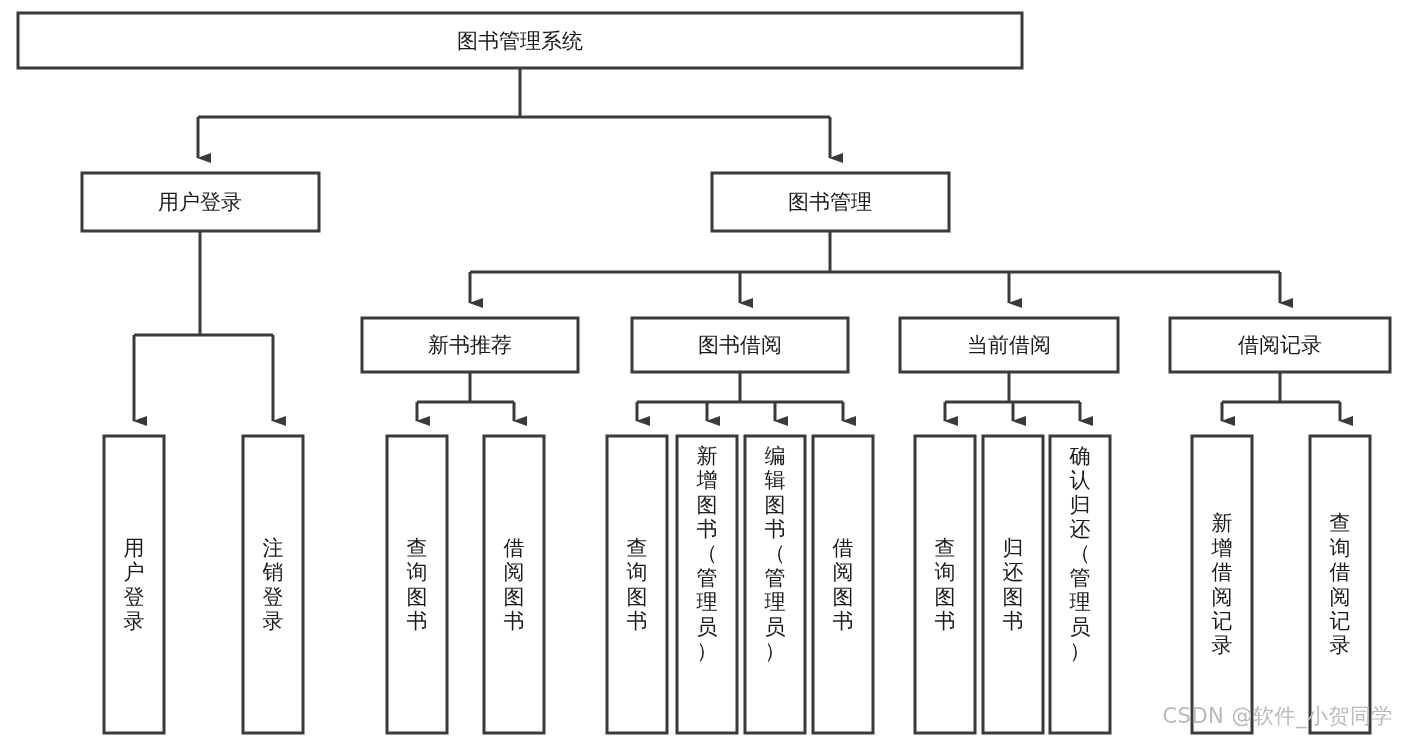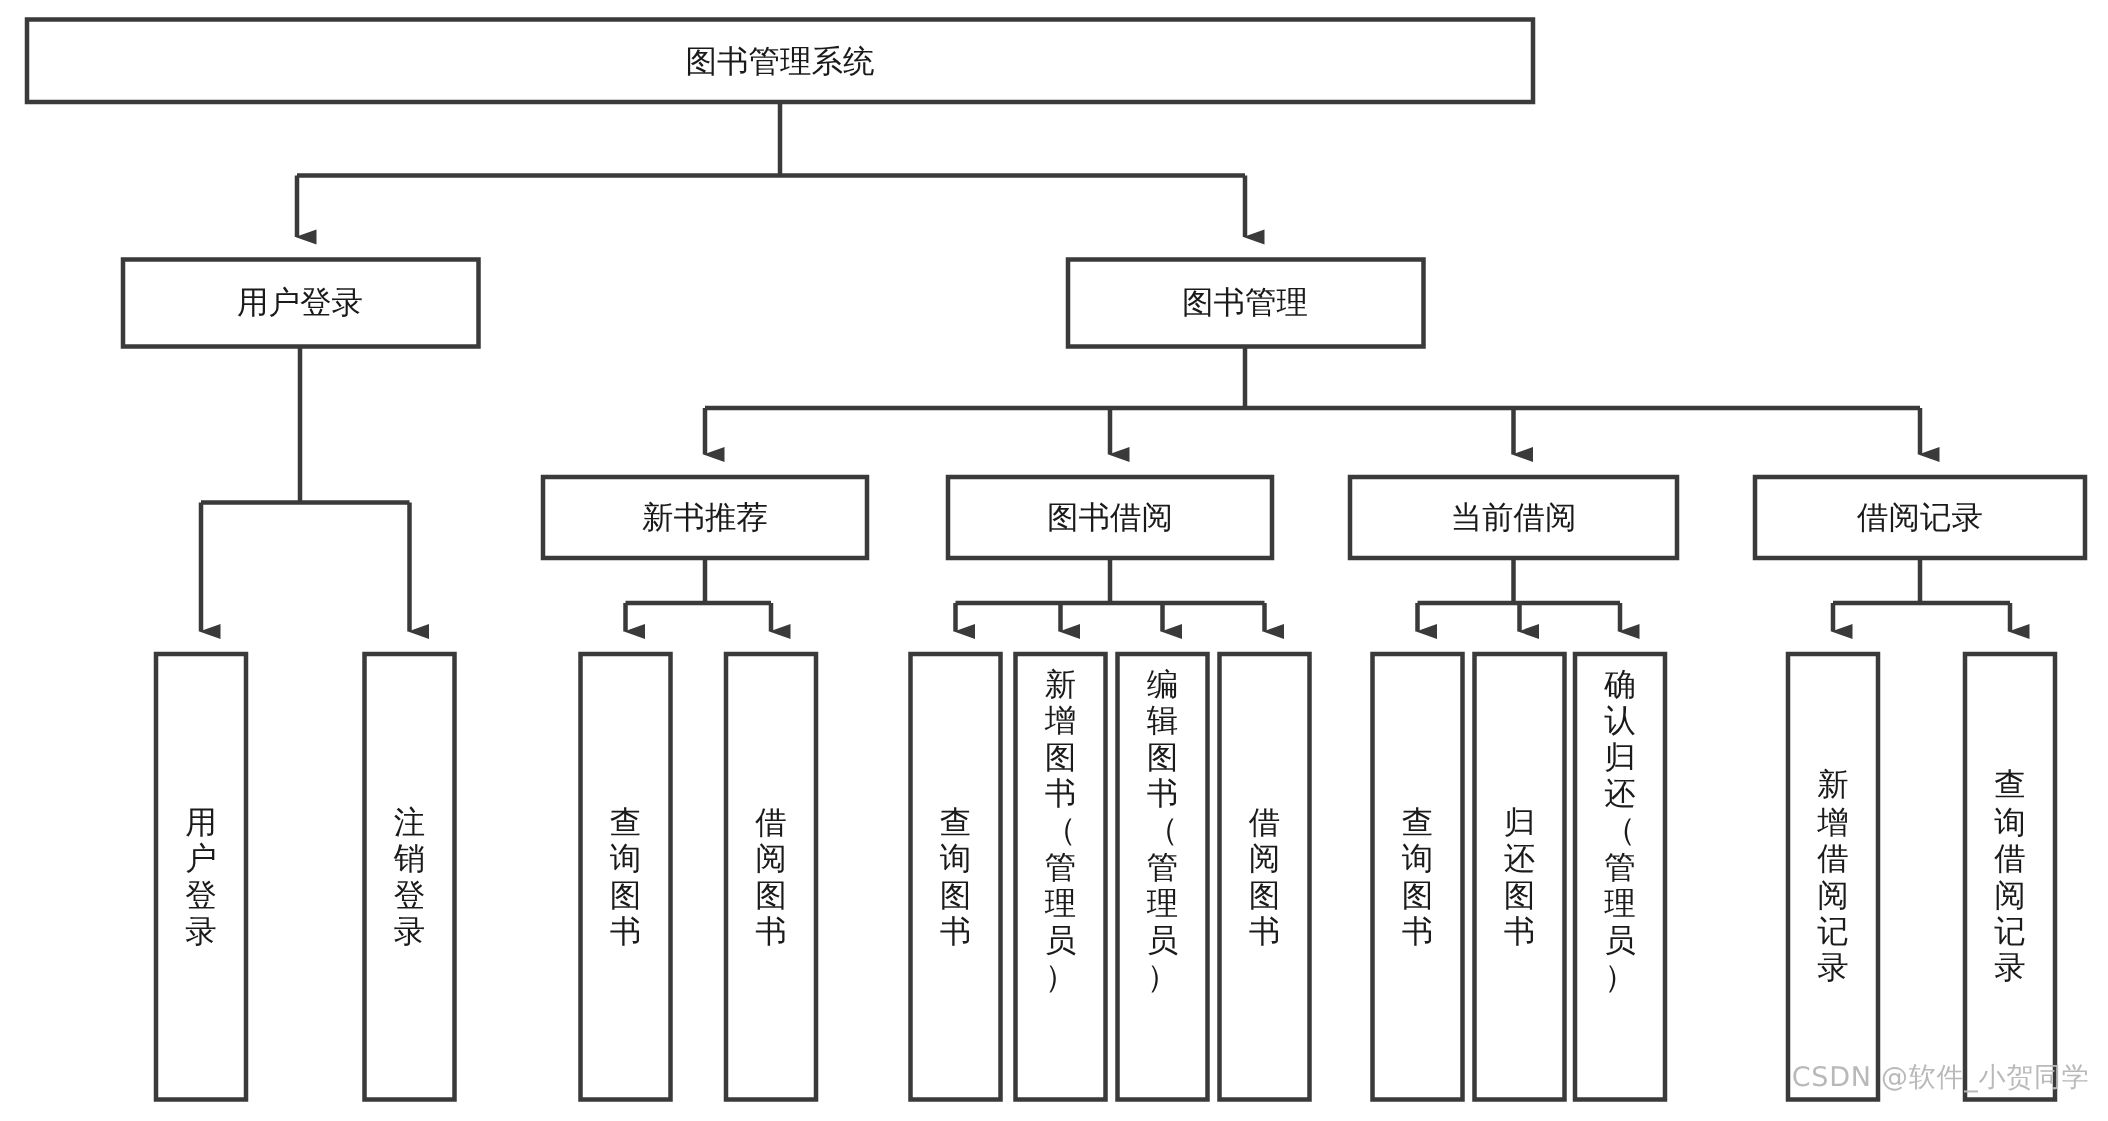--- a/index.html
+++ b/index.html
@@ -62,21 +62,21 @@
   }
   .vert-text-wrap span {
     display: block;
     text-align: center;
   }
   .watermark {
     position: absolute;
     right: 12px;
     bottom: 6px;
     font-family: "DejaVu Sans", "Liberation Sans", sans-serif;
-    font-size: 18px;
+    font-size: 21px;
     color: #b9b9b9;
     letter-spacing: 0.5px;
     pointer-events: none;
   }
 </style>
 </head>
 <body>
 
 <div id="diagram-root">
 

